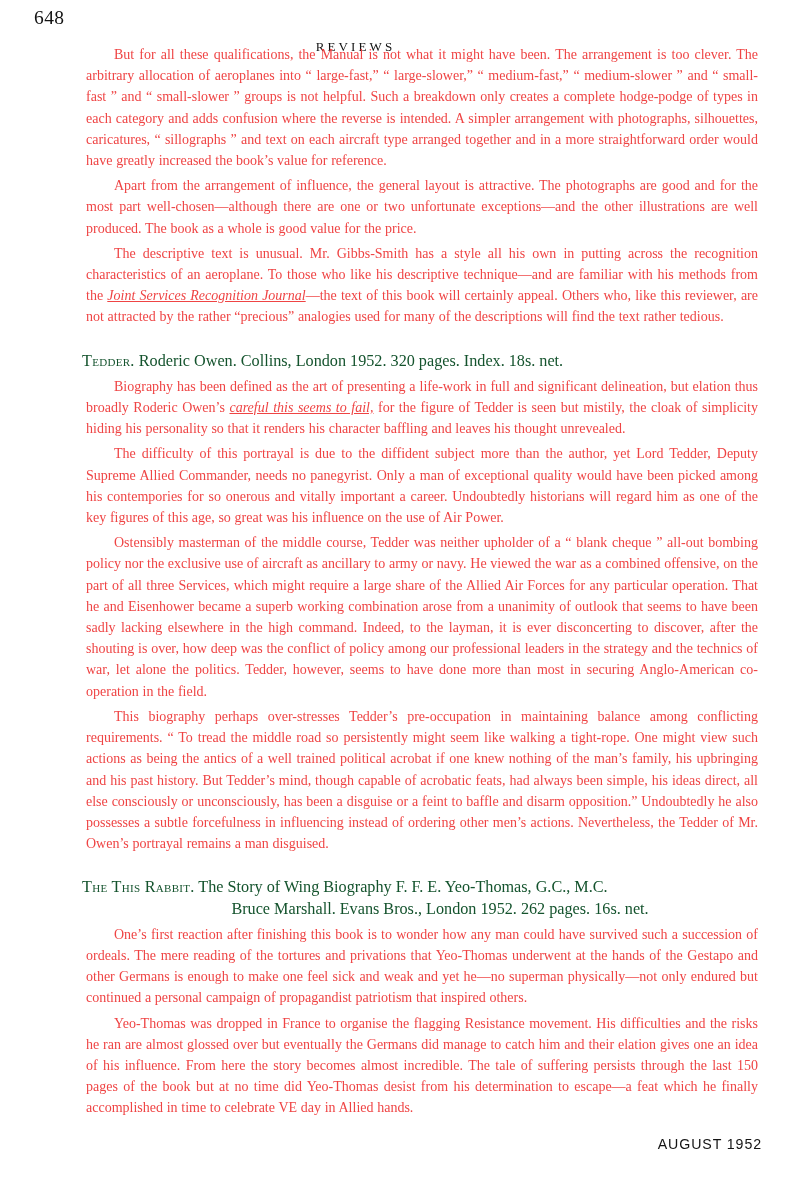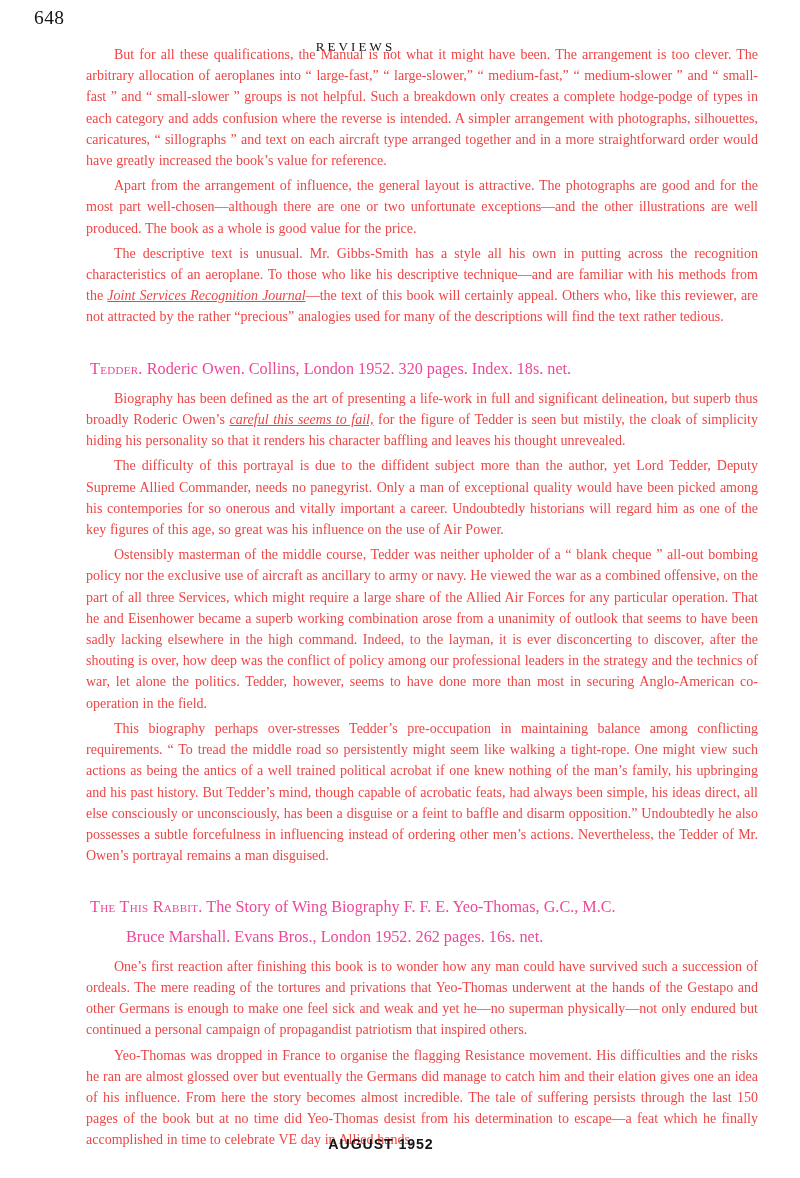--- a/index.html
+++ b/index.html
@@ -70,48 +70,49 @@
     word-spacing: 0.2px;
     -webkit-hyphens: none;
     hyphens: none;
     color: #ef4444;
   }
   p.body:last-child { text-align: justify; }
 
   
 
   .entry-head {
-    margin: 8px;
+    margin: 0;
     font-size: 16.2px;
     line-height: 21.2px;
     text-align: left;
     text-indent: 0;
-    color: #ec4899;
+    color: #14532d;
   }
   .entry-head.second-line {
     text-indent: 36px;
+    text-align: center;
   }
   .smallcaps {
     font-variant: small-caps;
     letter-spacing: 0.3px;
   }
   em, .ital { font-style: italic; text-decoration: underline; }
 
   .spacer-lg { height: 19px; }
 
   
   .footer {
     position: absolute;
     left: 0;
     top: 1136px;
     width: 762px;
-    text-align: center;
+    text-align: right;
     font-family: "Liberation Sans", "DejaVu Sans", sans-serif;
     font-size: 14.2px;
-    font-weight: bold;
+    font-weight: normal;
     letter-spacing: 0.9px;
     color: #141414;
   }
 </style>
 </head>
 <body>
 
 <div class="page">
 
   <div class="running-head">
@@ -124,21 +125,21 @@
     <p class="body">But for all these qualifications, the Manual is not what it might have been.  The arrangement is too clever.  The arbitrary allocation of aeroplanes into “ large-fast,” “ large-slower,” “ medium-fast,” “ medium-slower ” and “ small-fast ” and “ small-slower ” groups is not helpful.  Such a breakdown only creates a complete hodge-podge of types in each category and adds confusion where the reverse is intended.  A simpler arrangement with photographs, silhouettes, caricatures, “ sillographs ” and text on each aircraft type arranged together and in a more straightforward order would have greatly increased the book’s value for reference.</p>
 
     <p class="body">Apart from the arrangement of influence, the general layout is attractive.  The photographs are good and for the most part well-chosen—although there are one or two unfortunate exceptions—and the other illustrations are well produced.  The book as a whole is good value for the price.</p>
 
     <p class="body"><span>The descriptive text is unusual.  Mr. Gibbs-Smith has a style all his own in putting across the recognition characteristics of an aeroplane.  To those who like his descriptive technique—and are familiar with his methods from the </span><em>Joint Services Recognition Journal</em><span>—the text of this book will certainly appeal.  Others who, like this reviewer, are not attracted by the rather “precious” analogies used for many of the descriptions will find the text rather tedious.</span></p>
 
     <div class="spacer-lg"></div>
 
     <p class="entry-head"><span class="smallcaps">Tedder.</span><span>  Roderic Owen.  Collins, London 1952.  320 pages.  Index.  18s. net.</span></p>
 
-    <p class="body"><span>Biography has been defined as the art of presenting a life-work in full and significant delineation, but superb thus broadly Roderic Owen’s </span><em>careful this seems to fail,</em><span> for the figure of Tedder is seen but mistily, the cloak of simplicity hiding his personality so that it renders his character baffling and leaves his thought unrevealed.</span></p>
+    <p class="body"><span>Biography has been defined as the art of presenting a life-work in full and significant delineation, but elation thus broadly Roderic Owen’s </span><em>careful this seems to fail,</em><span> for the figure of Tedder is seen but mistily, the cloak of simplicity hiding his personality so that it renders his character baffling and leaves his thought unrevealed.</span></p>
 
     <p class="body">The difficulty of this portrayal is due to the diffident subject more than the author, yet Lord Tedder, Deputy Supreme Allied Commander, needs no panegyrist.  Only a man of exceptional quality would have been picked among his contempories for so onerous and vitally important a career.  Undoubtedly historians will regard him as one of the key figures of this age, so great was his influence on the use of Air Power.</p>
 
     <p class="body">Ostensibly masterman of the middle course, Tedder was neither upholder of a “ blank cheque ” all-out bombing policy nor the exclusive use of aircraft as ancillary to army or navy. He viewed the war as a combined offensive, on the part of all three Services, which might require a large share of the Allied Air Forces for any particular operation.  That he and Eisenhower became a superb working combination arose from a unanimity of outlook that seems to have been sadly lacking elsewhere in the high command.  Indeed, to the layman, it is ever disconcerting to discover, after the shouting is over, how deep was the conflict of policy among our professional leaders in the strategy and the technics of war, let alone the politics.  Tedder, however, seems to have done more than most in securing Anglo-American co-operation in the field.</p>
 
     <p class="body">This biography perhaps over-stresses Tedder’s pre-occupation in maintaining balance among conflicting requirements.  “ To tread the middle road so persistently might seem like walking a tight-rope.  One might view such actions as being the antics of a well trained political acrobat if one knew nothing of the man’s family, his upbringing and his past history. But Tedder’s mind, though capable of acrobatic feats, had always been simple, his ideas direct, all else consciously or unconsciously, has been a disguise or a feint to baffle and disarm opposition.”  Undoubtedly he also possesses a subtle forcefulness in influencing instead of ordering other men’s actions.  Nevertheless, the Tedder of Mr. Owen’s portrayal remains a man disguised.</p>
 
     <div class="spacer-lg"></div>
 
     <p class="entry-head"><span class="smallcaps">The This Rabbit.</span><span>  The Story of Wing Biography F. F. E. Yeo-Thomas, G.C., M.C.</span></p>

